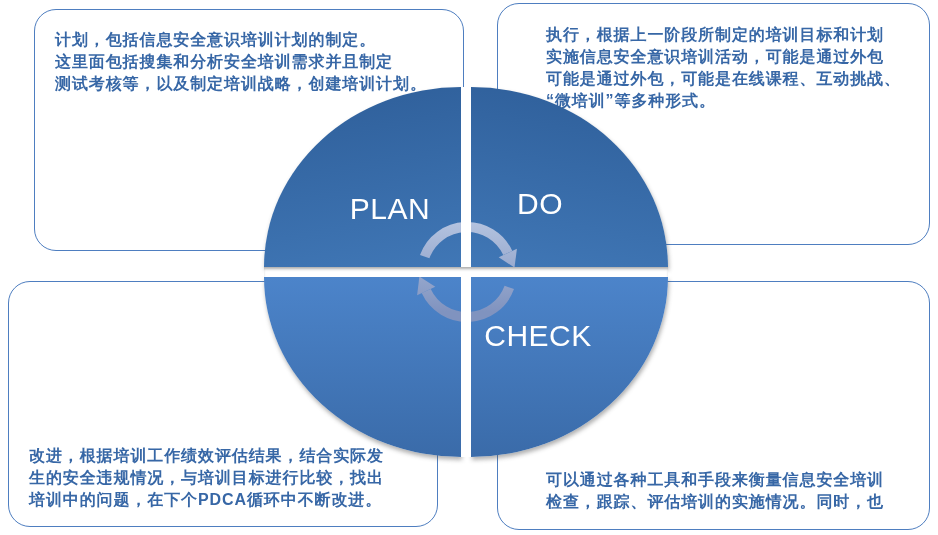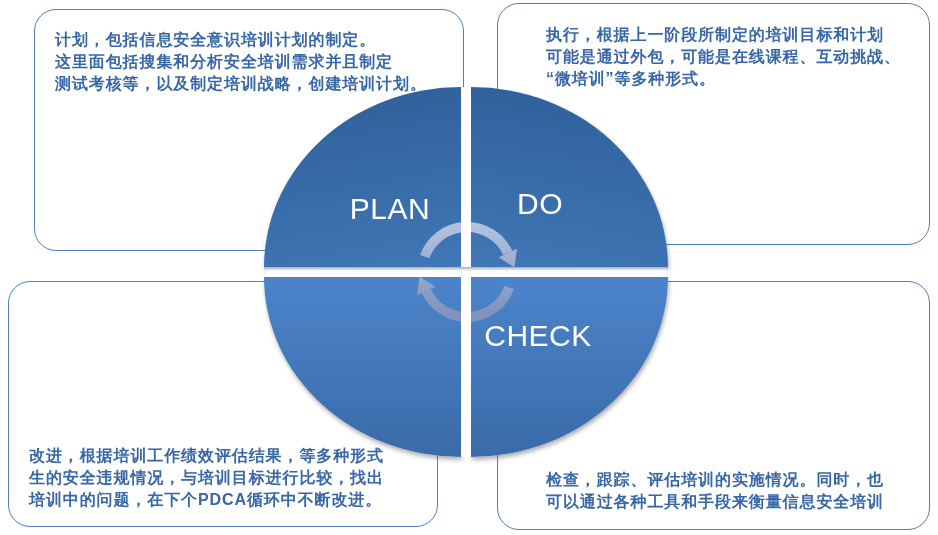--- a/index.html
+++ b/index.html
@@ -75,37 +75,38 @@
     <div class="note-text">
         <div>计划，包括信息安全意识培训计划的制定。</div>
         <div>这里面包括搜集和分析安全培训需求并且制定</div>
         <div>测试考核等，以及制定培训战略，创建培训计划。</div>
       </div>
   </div>
 
   <div class="note box-tr">
     <div class="note-text">
         <div>执行，根据上一阶段所制定的培训目标和计划</div>
+        <div>实施信息安全意识培训活动，可能是通过外包</div>
         <div>可能是通过外包，可能是在线课程、互动挑战、</div>
         <div>“微培训”等多种形式。</div>
       </div>
   </div>
 
   <div class="note box-bl">
     <div class="note-text">
-        <div>改进，根据培训工作绩效评估结果，等多种形式</div>
+        <div>改进，根据培训工作绩效评估结果，结合实际发</div>
         <div>生的安全违规情况，与培训目标进行比较，找出</div>
         <div>培训中的问题，在下个PDCA循环中不断改进。</div>
       </div>
   </div>
 
   <div class="note box-br">
     <div class="note-text">
+        <div>可以通过各种工具和手段来衡量信息安全培训</div>
         <div>检查，跟踪、评估培训的实施情况。同时，也</div>
-        <div>可以通过各种工具和手段来衡量信息安全培训</div>
       </div>
   </div>
 
   <div class="circle">
     <div class="quad quad-tl"></div>
     <div class="quad quad-tr"></div>
     <div class="quad quad-bl"></div>
     <div class="quad quad-br"></div>
 
     <svg class="cycle-arrows" width="120" height="120" viewBox="0 0 120 120">

